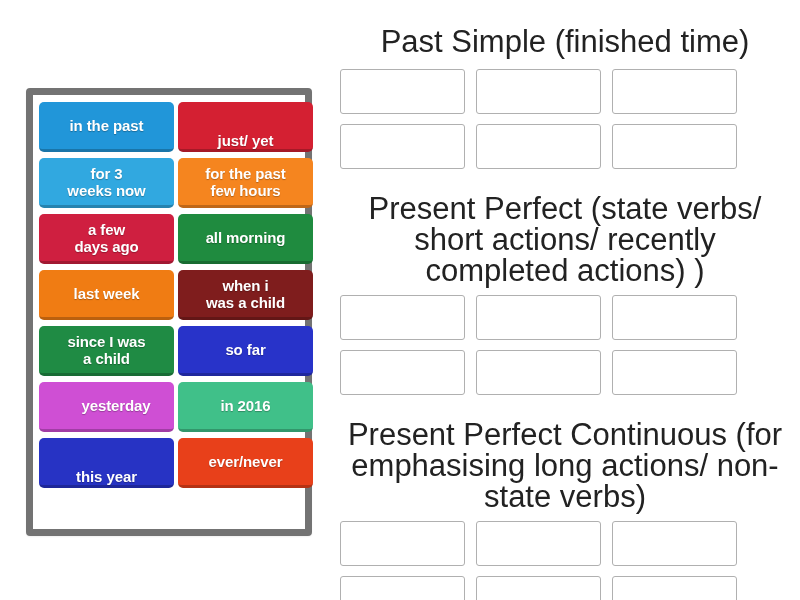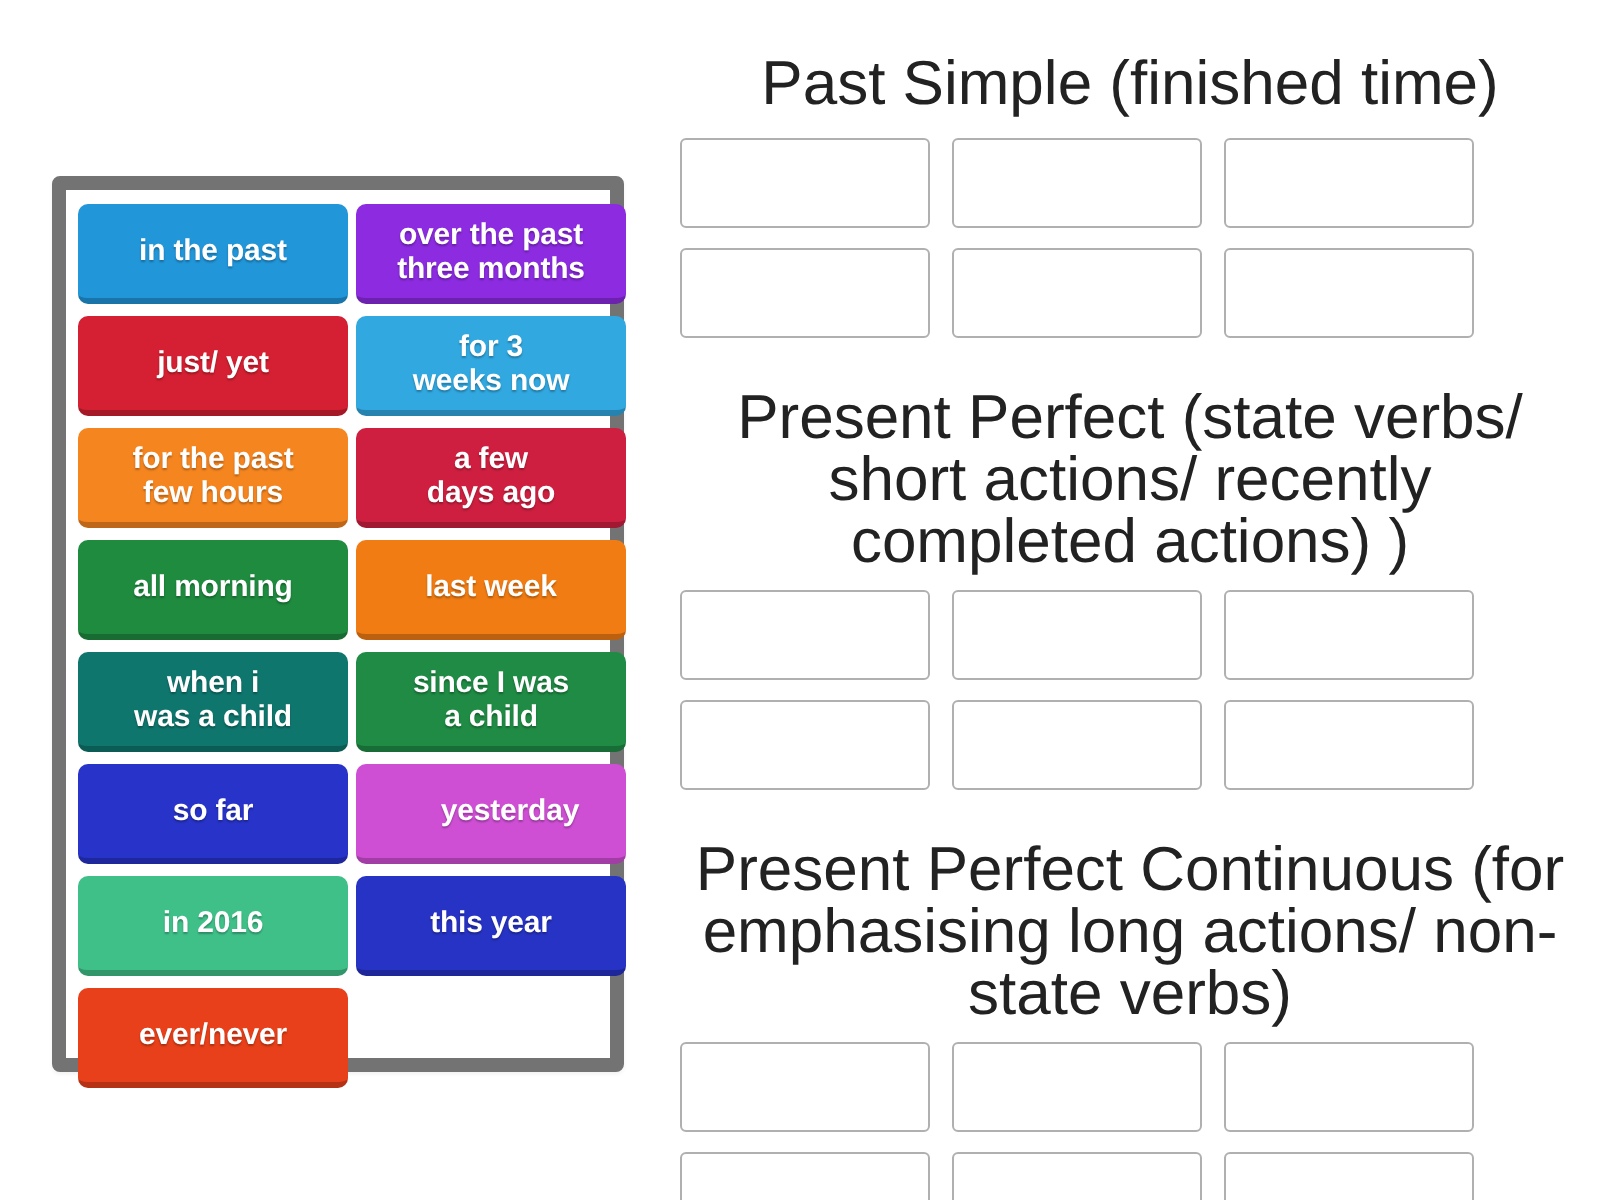--- a/index.html
+++ b/index.html
@@ -112,57 +112,54 @@
   #group-present-perfect-continuous { margin-top: 14px; }
 </style>
 </head>
 <body>
 
 <div id="tile-panel">
   <div id="tile-grid">
       <div class="tile" style="background: rgb(33, 150, 217); border-bottom: 3px solid rgba(0, 0, 0, 0.22);">
         <span class="tile-label">in the past</span>
       </div>
-      <div class="tile" style="background: rgb(140, 43, 224); border-bottom: 3px solid rgba(0, 0, 0, 0.22);">
-        <span class="tile-label">over the past<br>three months</span>
-      </div>
-      <div class="tile" style="background: rgb(212, 32, 50); border-bottom: 3px solid rgba(0, 0, 0, 0.22);">
+      <div class="tile" style="background: rgb(212, 32, 50); border-bottom: 3px solid rgba(0, 0, 0, 0.22); align-items: flex-end;">
         <span class="tile-label">just/ yet</span>
       </div>
       <div class="tile" style="background: rgb(49, 168, 224); border-bottom: 3px solid rgba(0, 0, 0, 0.22); align-items: center;">
         <span class="tile-label">for 3<br>weeks now</span>
       </div>
       <div class="tile" style="background: rgb(245, 133, 31); border-bottom: 3px solid rgba(0, 0, 0, 0.22);">
         <span class="tile-label">for the past<br>few hours</span>
       </div>
       <div class="tile" style="background: rgb(207, 31, 64); border-bottom: 3px solid rgba(0, 0, 0, 0.22);">
         <span class="tile-label">a few<br>days ago</span>
       </div>
       <div class="tile" style="background: rgb(31, 139, 63); border-bottom: 3px solid rgba(0, 0, 0, 0.22);">
         <span class="tile-label">all morning</span>
       </div>
       <div class="tile" style="background: rgb(240, 124, 19); border-bottom: 3px solid rgba(0, 0, 0, 0.22);">
         <span class="tile-label">last week</span>
       </div>
-      <div class="tile" style="background: #0f766e; border-bottom: 3px solid rgba(0, 0, 0, 0.22);">
+      <div class="tile" style="background: #7f1d1d; border-bottom: 3px solid rgba(0, 0, 0, 0.22);">
         <span class="tile-label">when i<br>was a child</span>
       </div>
       <div class="tile" style="background: rgb(31, 139, 68); border-bottom: 3px solid rgba(0, 0, 0, 0.22);">
         <span class="tile-label">since I was<br>a child</span>
       </div>
       <div class="tile" style="background: rgb(40, 51, 201); border-bottom: 3px solid rgba(0, 0, 0, 0.22); align-items: center;">
         <span class="tile-label">so far</span>
       </div>
       <div class="tile" style="background: rgb(207, 79, 212); border-bottom: 3px solid rgba(0, 0, 0, 0.22); padding-left: 23px;">
         <span class="tile-label">yesterday</span>
       </div>
       <div class="tile" style="background: rgb(64, 192, 137); border-bottom: 3px solid rgba(0, 0, 0, 0.22);">
         <span class="tile-label">in 2016</span>
       </div>
-      <div class="tile" style="background: rgb(39, 51, 196); border-bottom: 3px solid rgba(0, 0, 0, 0.22);">
+      <div class="tile" style="background: rgb(39, 51, 196); border-bottom: 3px solid rgba(0, 0, 0, 0.22); align-items: flex-end;">
         <span class="tile-label">this year</span>
       </div>
       <div class="tile" style="background: rgb(232, 64, 26); border-bottom: 3px solid rgba(0, 0, 0, 0.22);">
         <span class="tile-label">ever/never</span>
       </div>
       <div class="tile-empty"></div>
     </div>
 </div>
 
 <div id="groups">

